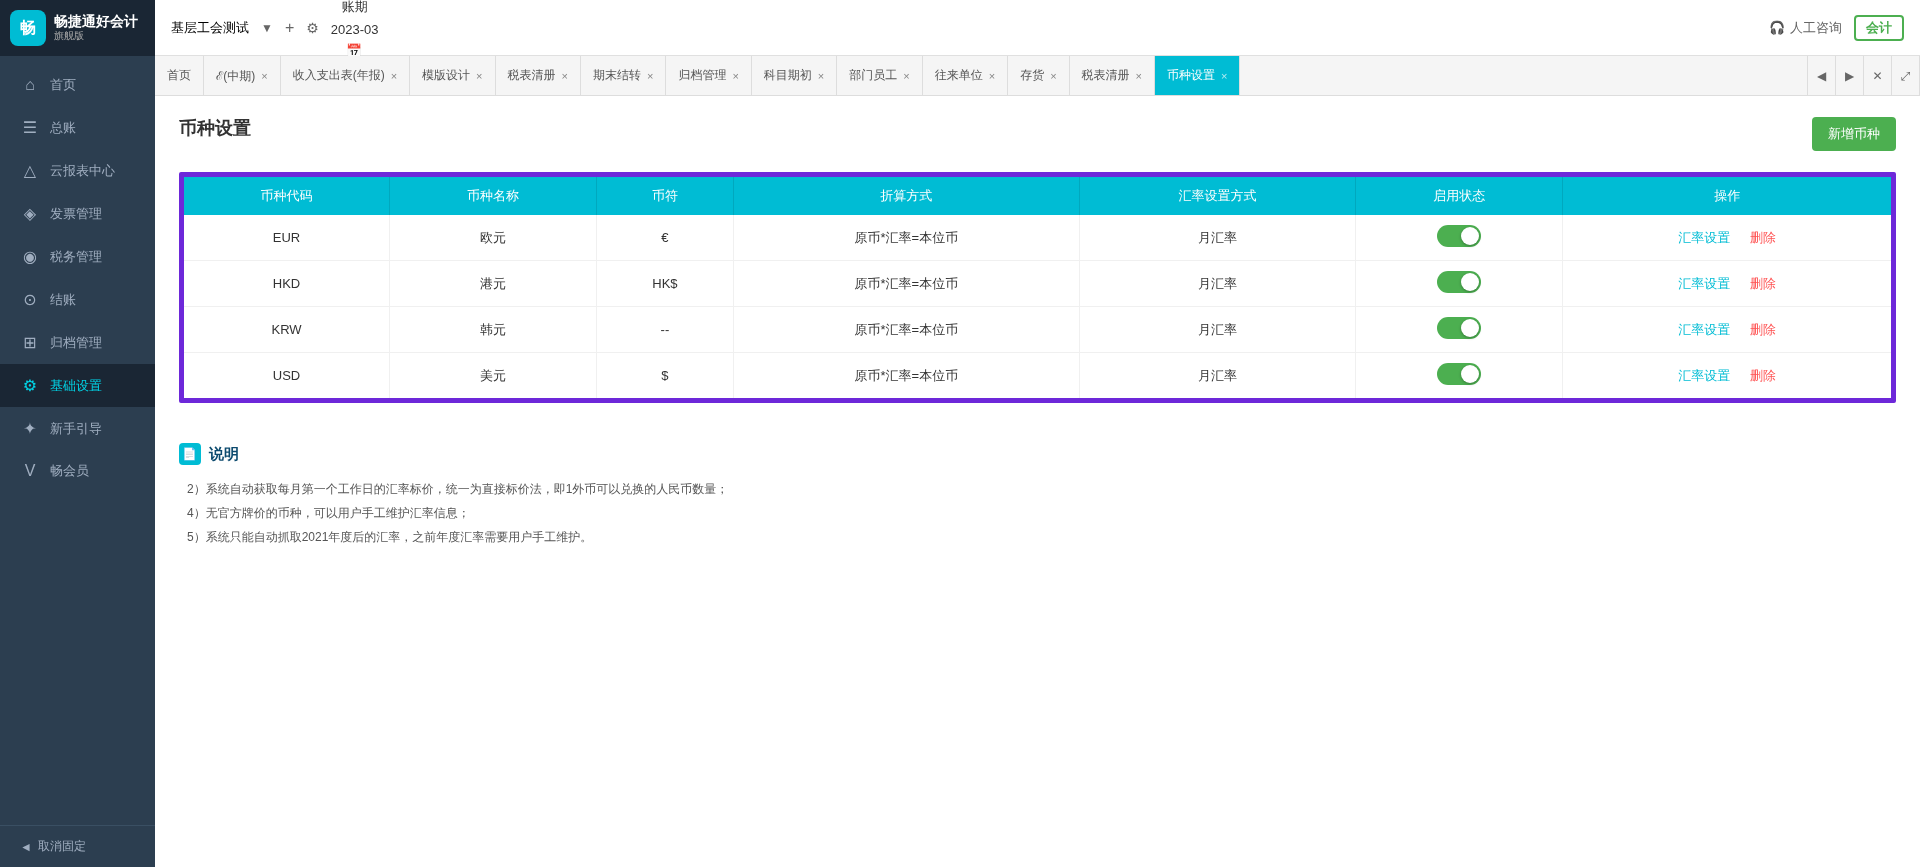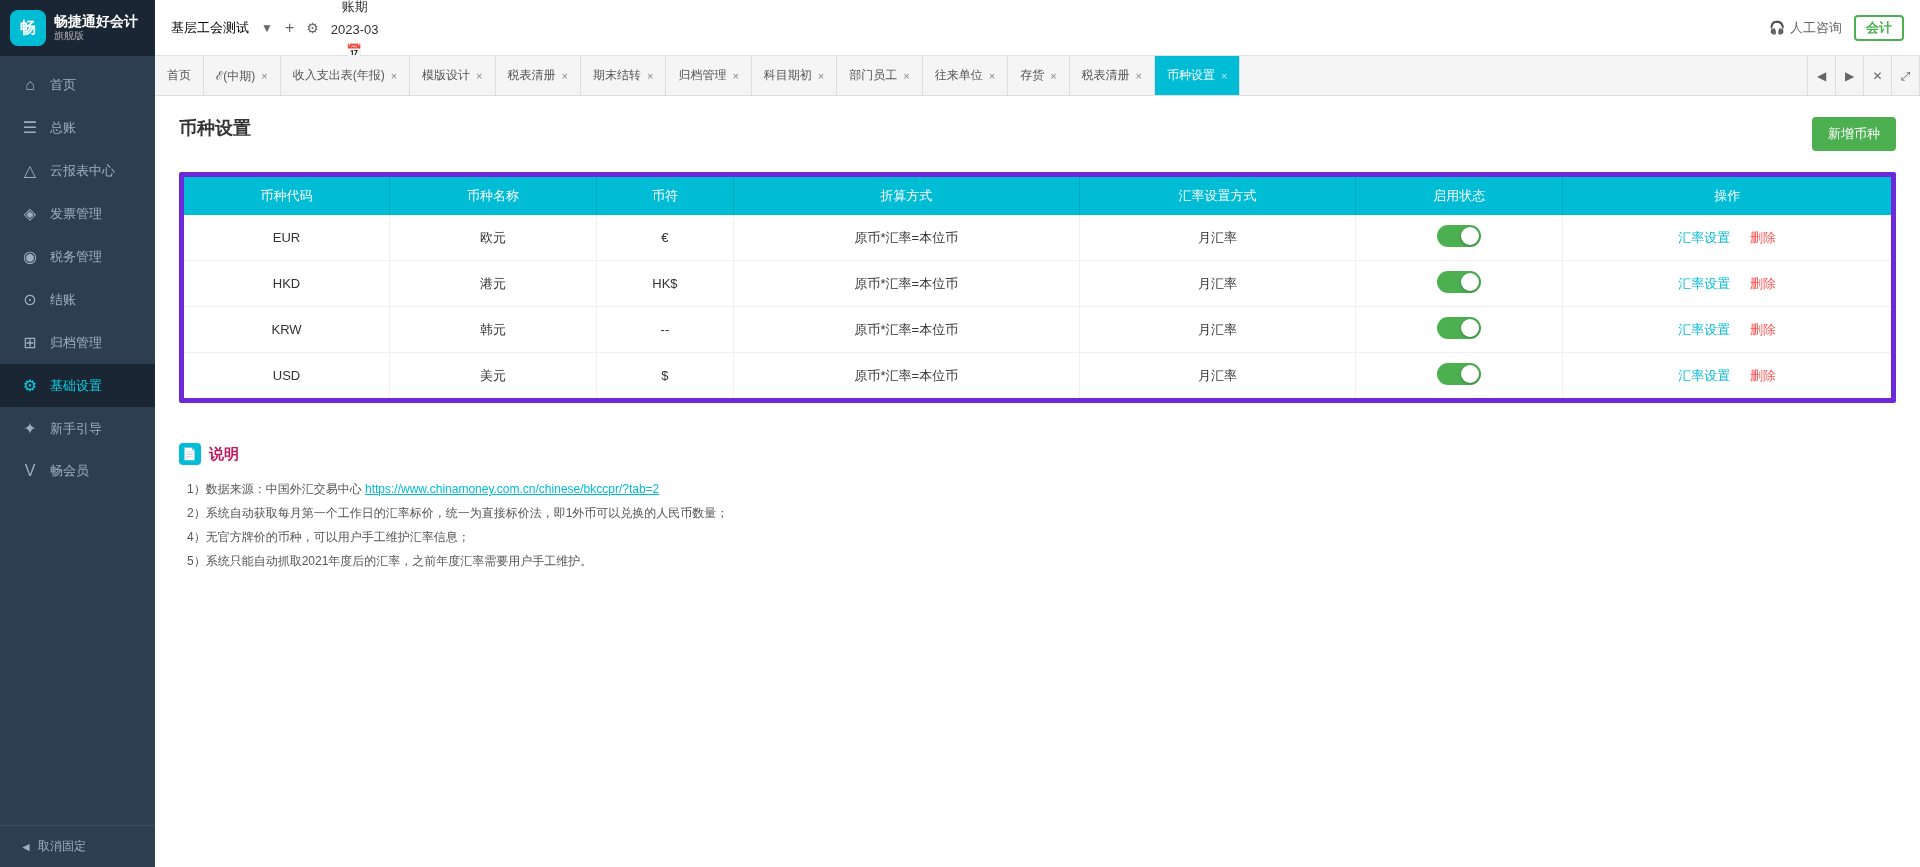--- a/index.html
+++ b/index.html
@@ -61,21 +61,21 @@
 
     
     .toggle { display: inline-flex; align-items: center; }
     .toggle-track { width: 44px; height: 22px; background: #4caf50; border-radius: 11px; position: relative; cursor: pointer; }
     .toggle-thumb { width: 18px; height: 18px; background: white; border-radius: 50%; position: absolute; top: 2px; right: 2px; box-shadow: 0 1px 3px rgba(0,0,0,0.3); }
 
     
     .notes-section { margin-top: 40px; }
     .notes-header { display: flex; align-items: center; gap: 8px; margin-bottom: 12px; }
     .notes-icon { width: 22px; height: 22px; background: #00bcd4; border-radius: 4px; display: flex; align-items: center; justify-content: center; color: white; font-size: 12px; }
-    .notes-title { font-size: 15px; font-weight: bold; color: #be185d; }
+    .notes-title { font-size: 15px; font-weight: bold; color: #0c4a6e; }
     .notes-list { padding-left: 8px; }
     .notes-item { color: #555; font-size: 12px; line-height: 2; }
     .notes-link { color: #00bcd4; text-decoration: underline; cursor: pointer; }
 
     .gear-icon { font-size: 14px; color: #666; cursor: pointer; }
     .dropdown-icon { font-size: 12px; color: #666; cursor: pointer; }
     .plus-icon { font-size: 16px; color: #666; cursor: pointer; }
   </style>
 </head>
 <body>
@@ -318,21 +318,20 @@
       </div>
 
       <div class="notes-section">
         <div class="notes-header">
           <div class="notes-icon">
             <span>📄</span>
           </div>
           <span class="notes-title">说明</span>
         </div>
         <div class="notes-list" id="notes-list">
-        <div class="notes-item">1）数据来源：中国外汇交易中心 <span class="notes-link">https://www.chinamoney.com.cn/chinese/bkccpr/?tab=2</span></div>
             <div class="notes-item">2）系统自动获取每月第一个工作日的汇率标价，统一为直接标价法，即1外币可以兑换的人民币数量；</div>
             <div class="notes-item">4）无官方牌价的币种，可以用户手工维护汇率信息；</div>
             <div class="notes-item">5）系统只能自动抓取2021年度后的汇率，之前年度汇率需要用户手工维护。</div>
           </div>
       </div>
     </div>
   </div>
 </div>
 
 </body></html>

